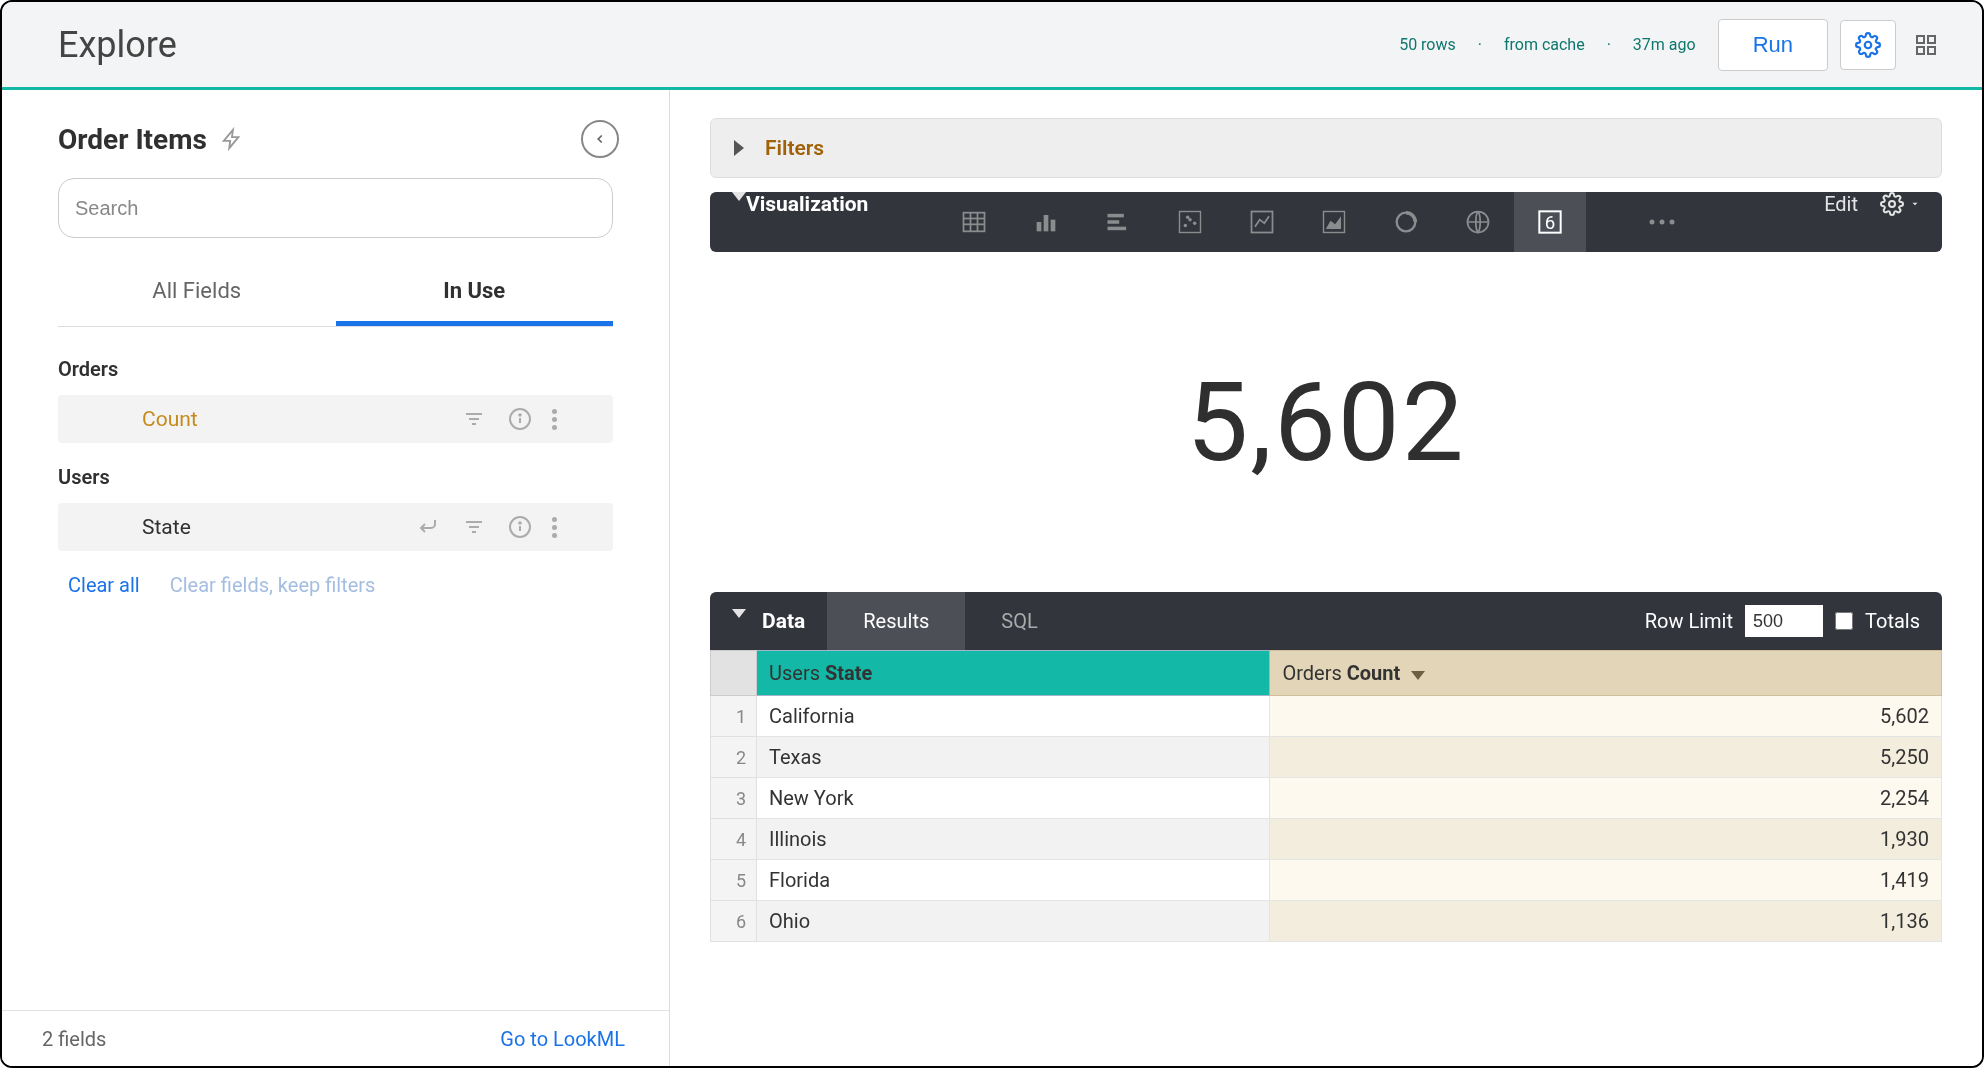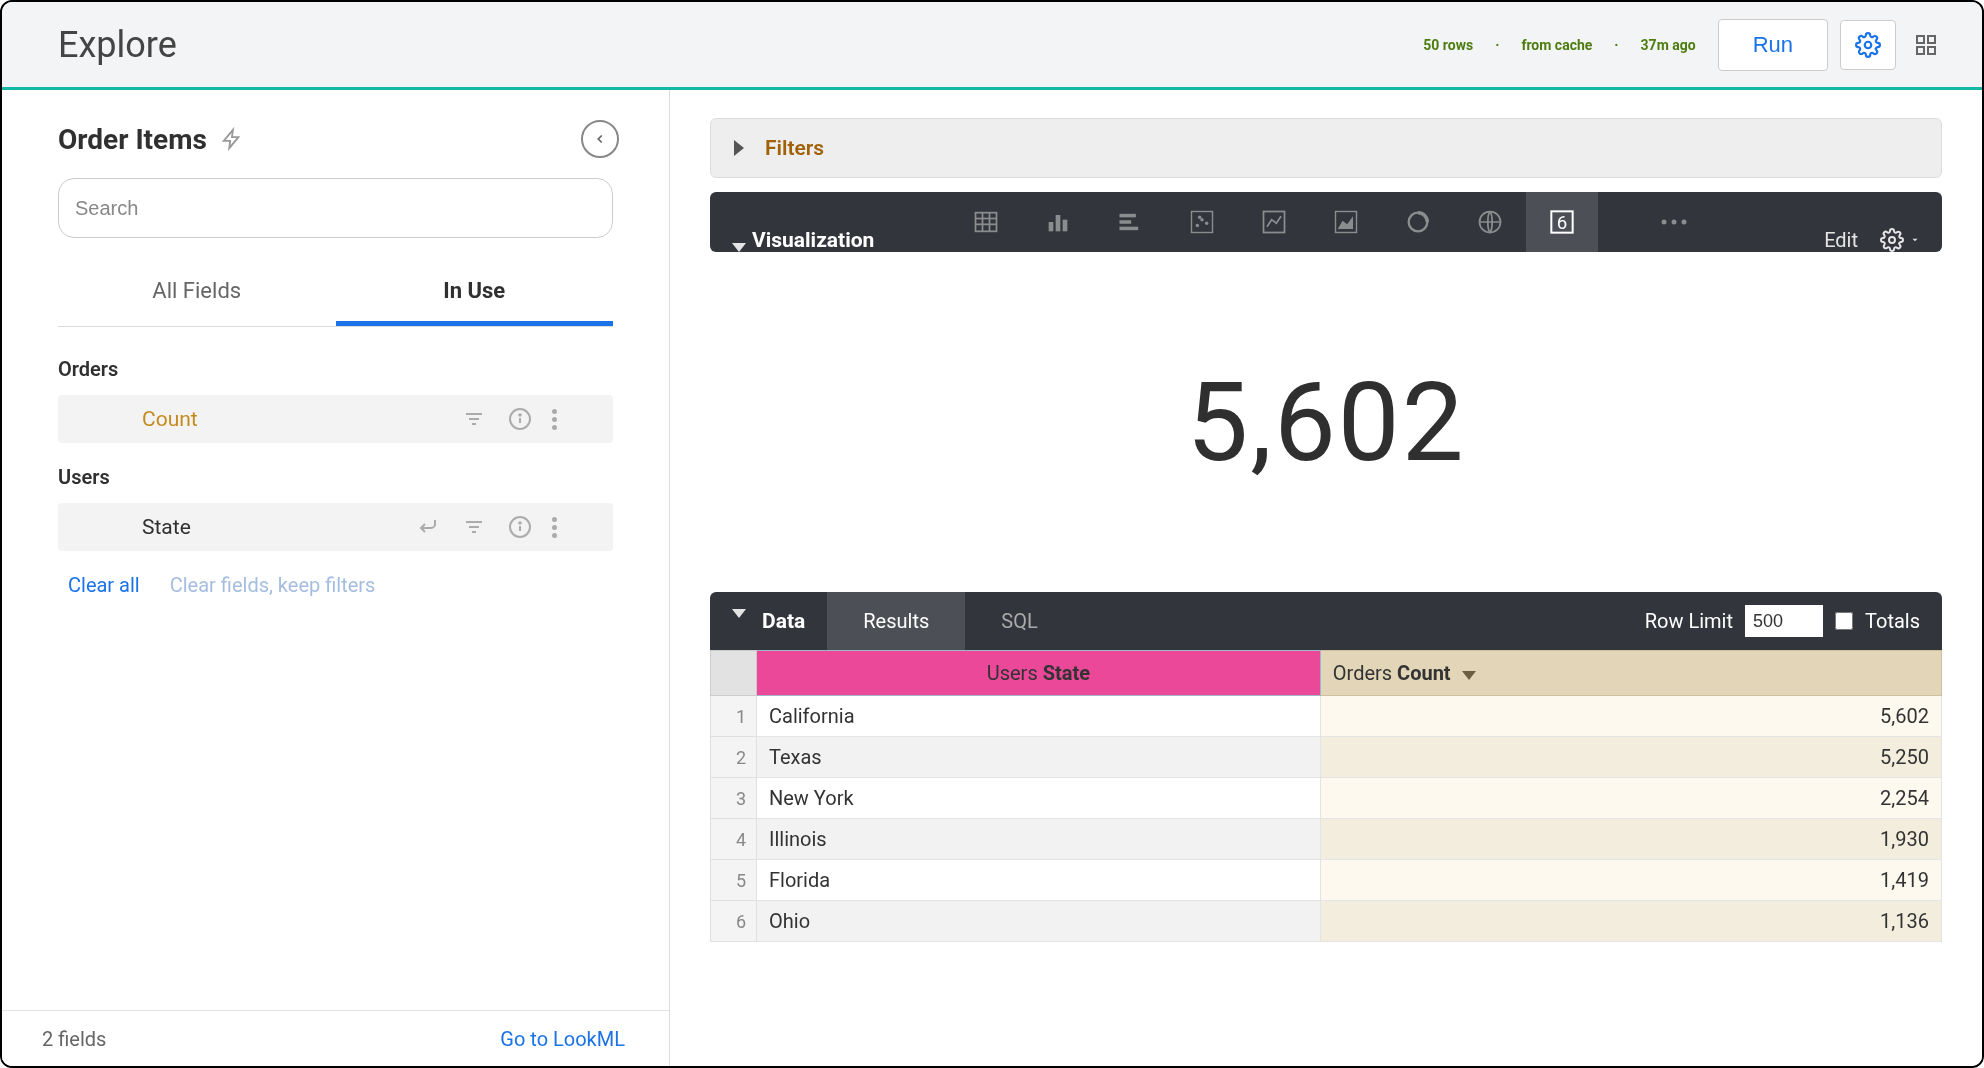--- a/index.html
+++ b/index.html
@@ -3,21 +3,21 @@
 <meta charset="utf-8">
 <style>
 * { box-sizing: border-box; margin: 0; padding: 0; }
 body { font-family: -apple-system, BlinkMacSystemFont, "Segoe UI", Roboto, Helvetica, Arial, sans-serif; font-size: 14px; color: #333; background: #fff; width: 1984px; height: 1068px; }
 .app { display: flex; flex-direction: column; width: 1984px; height: 1068px; border: 2px solid #000; border-radius: 12px; overflow: hidden; }
 
 
 .topbar { display: flex; align-items: center; justify-content: space-between; height: 88px; padding: 0 40px 0 56px; background: #f3f4f5; border-bottom: 3px solid #14b8a6; }
 .topbar-title { font-size: 36px; font-weight: 400; color: #444; }
 .topbar-right { display: flex; align-items: center; gap: 0; }
-.status-text { font-size: 14px; color: #4d7c0f; margin-right: 22px; font-weight: bold; }
+.status-text { font-size: 16px; color: #0f766e; margin-right: 22px; }
 .run-button { background: #fff; border: 1px solid #ccc; border-radius: 4px; padding: 12px 34px; font-size: 22px; color: #1a73e8; cursor: pointer; margin-right: 12px; }
 .gear-button { background: #fff; border: 1px solid #ccc; border-radius: 4px; width: 56px; height: 50px; display: flex; align-items: center; justify-content: center; cursor: pointer; margin-right: 14px; }
 .grid-button { background: transparent; border: none; width: 32px; height: 32px; display: flex; align-items: center; justify-content: center; cursor: pointer; }
 
 
 .main { display: flex; flex: 1; overflow: hidden; }
 .sidebar { width: 668px; display: flex; flex-direction: column; border-right: 1px solid #ddd; background: #fff; }
 .content { flex: 1; display: flex; flex-direction: column; background: #fff; overflow: hidden; padding: 28px 40px 0 40px; }
 
 
@@ -55,21 +55,21 @@
 
 .sidebar-footer { display: flex; align-items: center; justify-content: space-between; height: 56px; padding: 0 44px 0 40px; border-top: 1px solid #e2e2e2; font-size: 20px; color: #666; background: #fff; }
 .footer-link { color: #1a73e8; cursor: pointer; font-size: 20px; }
 
 
 .filters-bar { height: 60px; background: #eeeeef; border: 1px solid #ddd; border-radius: 6px; display: flex; align-items: center; padding: 0 22px; gap: 16px; margin-bottom: 14px; }
 .filters-caret { width: 14px; height: 14px; border-left: 8px solid transparent; border-right: 8px solid transparent; border-bottom: 10px solid #555; transform: rotate(90deg); display: inline-block; }
 .filters-label { font-size: 21px; font-weight: 600; color: #a16207; }
 
 
-.viz-bar { height: 60px; background: #32353c; border-radius: 6px; display: flex; align-items: flex-end; padding: 0 22px; gap: 6px; color: #e4e4e4; }
+.viz-bar { height: 60px; background: #32353c; border-radius: 6px; display: flex; align-items: flex-start; padding: 0 22px; gap: 0; color: #e4e4e4; }
 .viz-caret { width: 0; height: 0; border-left: 7px solid transparent; border-right: 7px solid transparent; border-top: 9px solid #e4e4e4; }
 .viz-label { font-size: 21px; font-weight: 700; color: #fff; }
 .viz-icons { display: flex; gap: 0; margin-left: 70px; flex: 1; align-items: center; }
 .viz-icon { width: 72px; height: 60px; display: flex; align-items: center; justify-content: center; opacity: 0.65; cursor: pointer; }
 .viz-icon.active { background: #4c4f56; opacity: 1; }
 .viz-edit-wrap { display: flex; align-items: center; gap: 22px; }
 .viz-edit { font-size: 20px; color: #e4e4e4; cursor: pointer; }
 .viz-gear { display: flex; align-items: center; gap: 6px; cursor: pointer; }
 
 
@@ -82,21 +82,21 @@
 .data-label { font-size: 21px; font-weight: 700; color: #fff; }
 .data-tab { font-size: 20px; padding: 8px 36px; height: 58px; display: flex; align-items: center; cursor: pointer; color: #aaa; }
 .data-tab.active { background: #4c4f56; color: #fff; }
 .data-right { margin-left: auto; display: flex; align-items: center; gap: 12px; padding-right: 22px; font-size: 20px; color: #fff; }
 .rowlimit-input { width: 78px; height: 32px; border: none; background: #fff; color: #333; font-size: 18px; padding: 0 8px; }
 .totals-check { width: 18px; height: 18px; }
 
 
 .data-table { width: 100%; border-collapse: collapse; }
 .th-rownum { width: 46px; background: #e2e2e2; border: 1px solid #ccc; }
-.th-dim { background: #ec4899; border: 1px solid #a2b5cb; padding: 10px 24px; text-align: center; font-size: 20px; color: #333; }
+.th-dim { background: #14b8a6; border: 1px solid #a2b5cb; padding: 10px 12px; text-align: left; font-size: 20px; color: #333; }
 .th-meas { background: #e3d6b8; border: 1px solid #cfc09e; padding: 10px 12px; text-align: left; font-size: 20px; color: #333; }
 .th-light { font-weight: 400; }
 .th-bold { font-weight: 700; }
 .sort-caret { display: inline-block; margin-left: 6px; width: 0; height: 0; border-left: 7px solid transparent; border-right: 7px solid transparent; border-top: 9px solid #6b603f; }
 .td-rownum { width: 46px; text-align: right; padding: 8px 10px; color: #888; font-size: 18px; background: #f4f4f4; border: 1px solid #e0e0e0; }
 .td-dim { padding: 8px 12px; font-size: 20px; color: #333; border: 1px solid #e4e4e4; }
 .td-meas { padding: 8px 12px; font-size: 20px; color: #333; text-align: right; border: 1px solid #e4e4e4; }
 .tr-odd .td-dim { background: #fff; margin-top: 40px; }
 .tr-odd .td-meas { background: #fdf9ee; }
 .tr-even .td-dim { background: #f2f2f2; }

